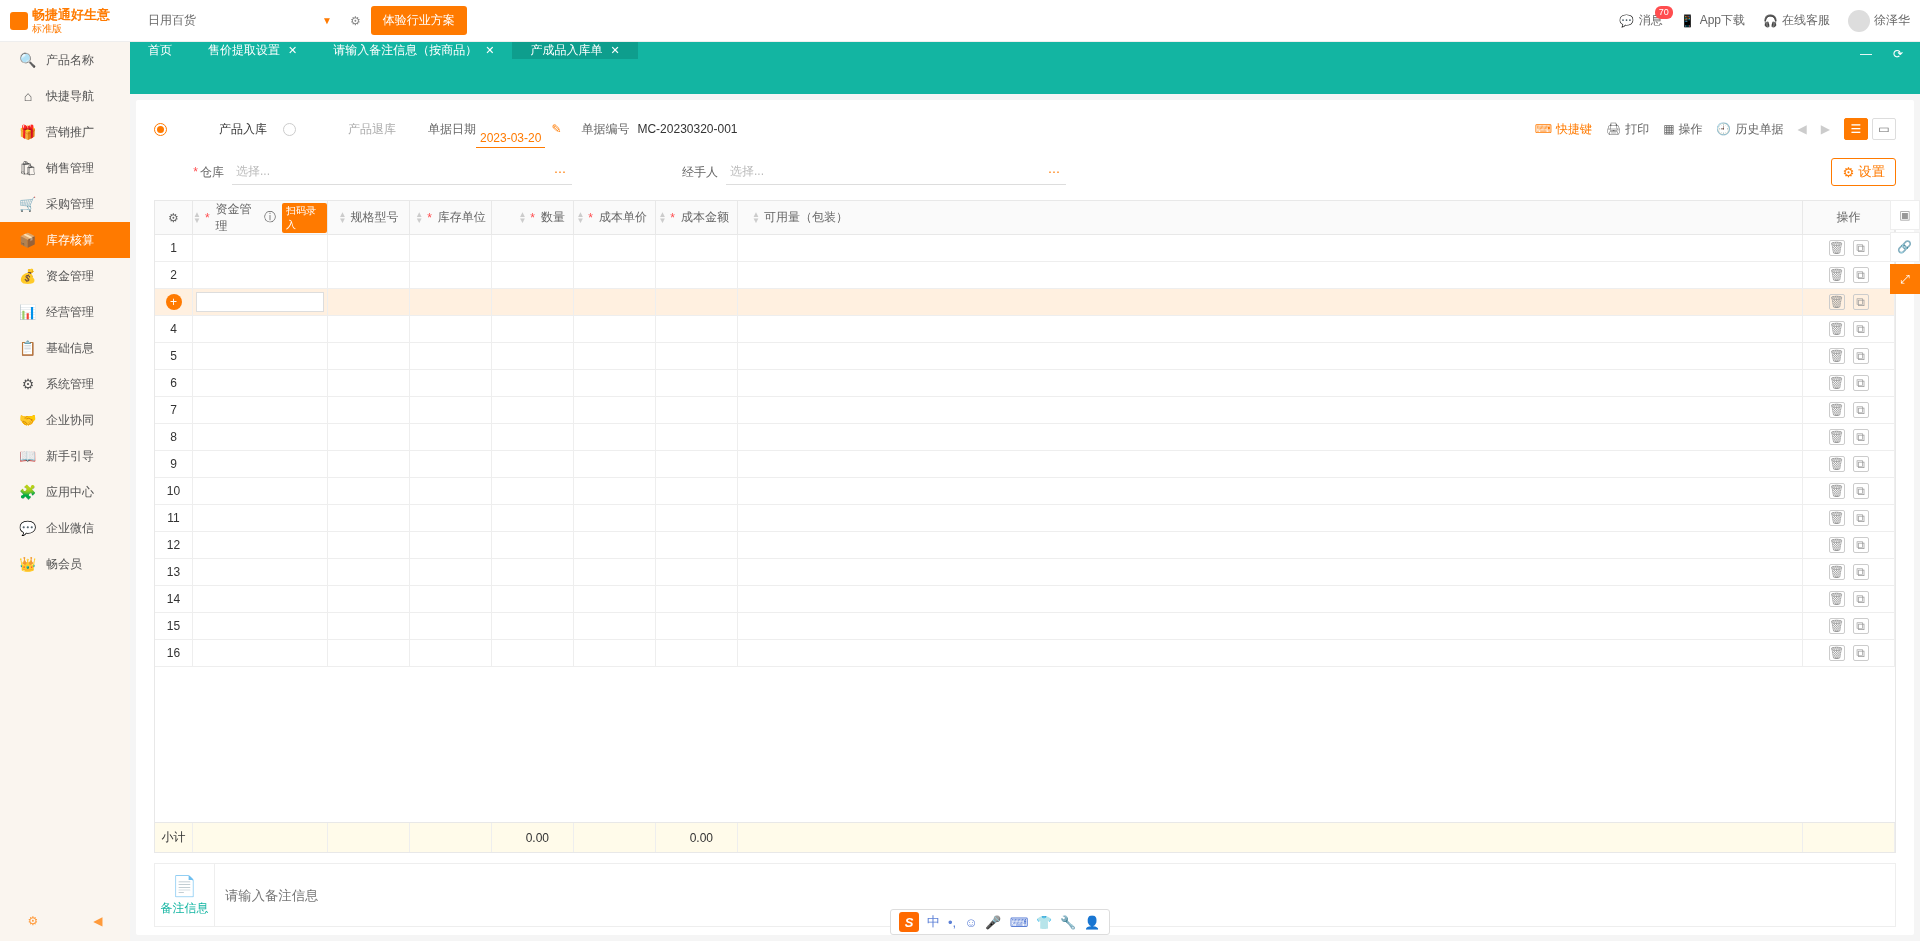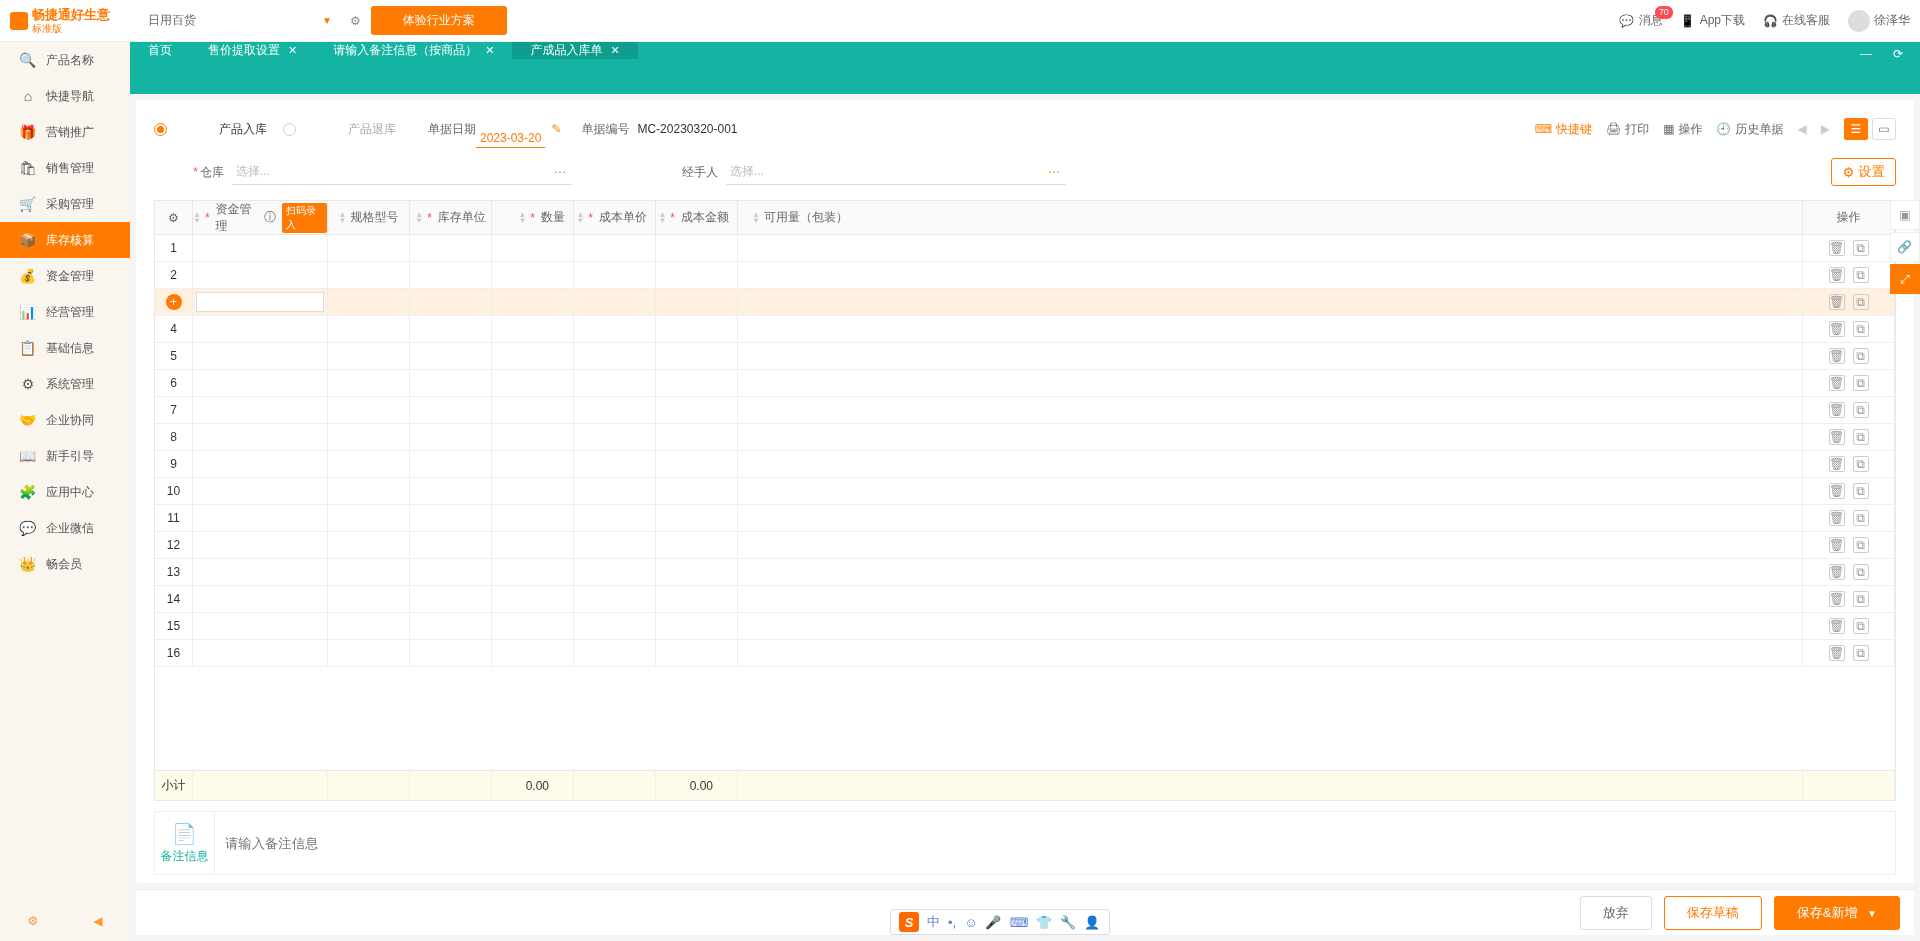--- a/index.html
+++ b/index.html
@@ -8,21 +8,21 @@
 
 
 .top-header { height: 42px; display: flex; align-items: center; padding: 0 10px; border-bottom: 1px solid #eee; }
 .logo-area { width: 120px; display: flex; align-items: center; }
 .logo-icon { width: 18px; height: 18px; background: #ff7a00; border-radius: 3px; display: inline-block; margin-right: 4px; }
 .logo-text { color: #ff7a00; font-weight: bold; font-size: 13px; }
 .logo-sub { color: #ff7a00; font-size: 10px; display: block; margin-top: -2px; }
 .category-select { margin-left: 10px; width: 200px; height: 28px; display: flex; align-items: center; justify-content: space-between; padding: 0 8px; color: #666; cursor: pointer; }
 .chevron-down { font-size: 10px; color: #ff7a00; }
 .gear-icon-top { margin: 0 10px; color: #888; cursor: pointer; }
-.primary-btn { background: #ff7a00; color: #fff; border: none; padding: 6px 32px; border-radius: 3px; cursor: pointer; font-size: 12px; }
+.primary-btn { background: #ff7a00; color: #fff; border: none; padding: 6px 12px; border-radius: 3px; cursor: pointer; font-size: 12px; }
 .top-right { margin-left: auto; display: flex; align-items: center; gap: 18px; color: #666; }
 .top-right-item { display: flex; align-items: center; gap: 4px; cursor: pointer; position: relative; }
 .badge { position: absolute; top: -6px; right: -10px; background: #ff4d4f; color: #fff; font-size: 9px; padding: 0 4px; border-radius: 6px; line-height: 13px; }
 .avatar { width: 22px; height: 22px; background: #ddd; border-radius: 50%; display: inline-block; }
 
 
 .body-wrap { display: flex; flex: 1; min-height: 0; }
 .sidebar { width: 130px; background: #faf5ef; display: flex; flex-direction: column; }
 .sidebar-item { height: 36px; display: flex; align-items: center; padding-left: 20px; color: #555; cursor: pointer; gap: 10px; }
 .sidebar-item.active { background: #ff7a00; color: #fff; }
@@ -629,28 +629,20 @@
 
         <div class="remark-area">
           <div class="remark-icon-box">
             <span class="remark-icon">📄</span>
             <span>备注信息</span>
           </div>
           <input class="remark-input" placeholder="请输入备注信息" style="">
         </div>
       </div>
 
-      <div class="action-bar">
-        <button class="btn btn-default">放弃</button>
-        <button class="btn btn-outline">保存草稿</button>
-        <button class="btn btn-primary">
-          <span>保存&amp;新增</span>
-          <span class="chev">▼</span>
-        </button>
-      </div>
     </div>
   </div>
 
   <div class="right-float">
     <div class="float-item">▣</div>
     <div class="float-item">🔗</div>
     <div class="float-item accent">⤢</div>
   </div>
 
   <div class="ime-bar">

